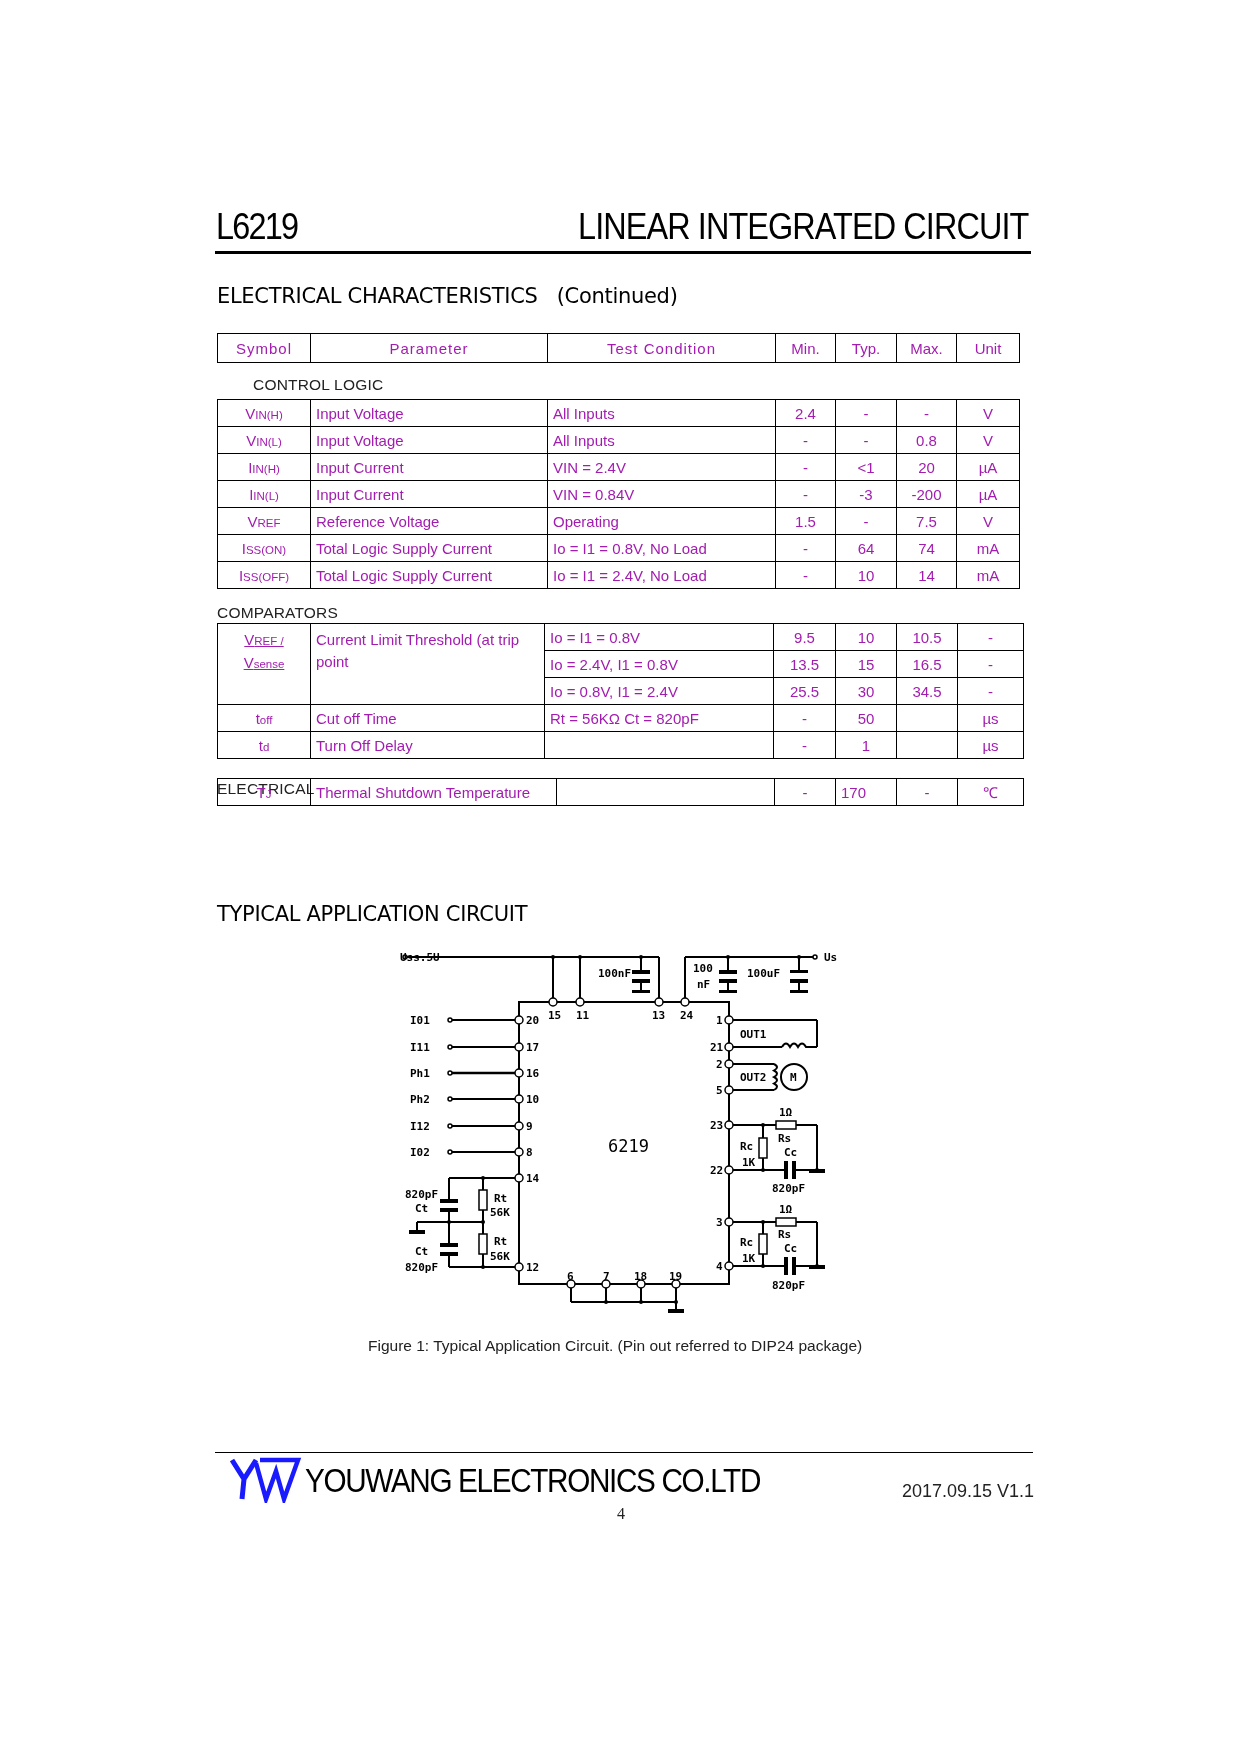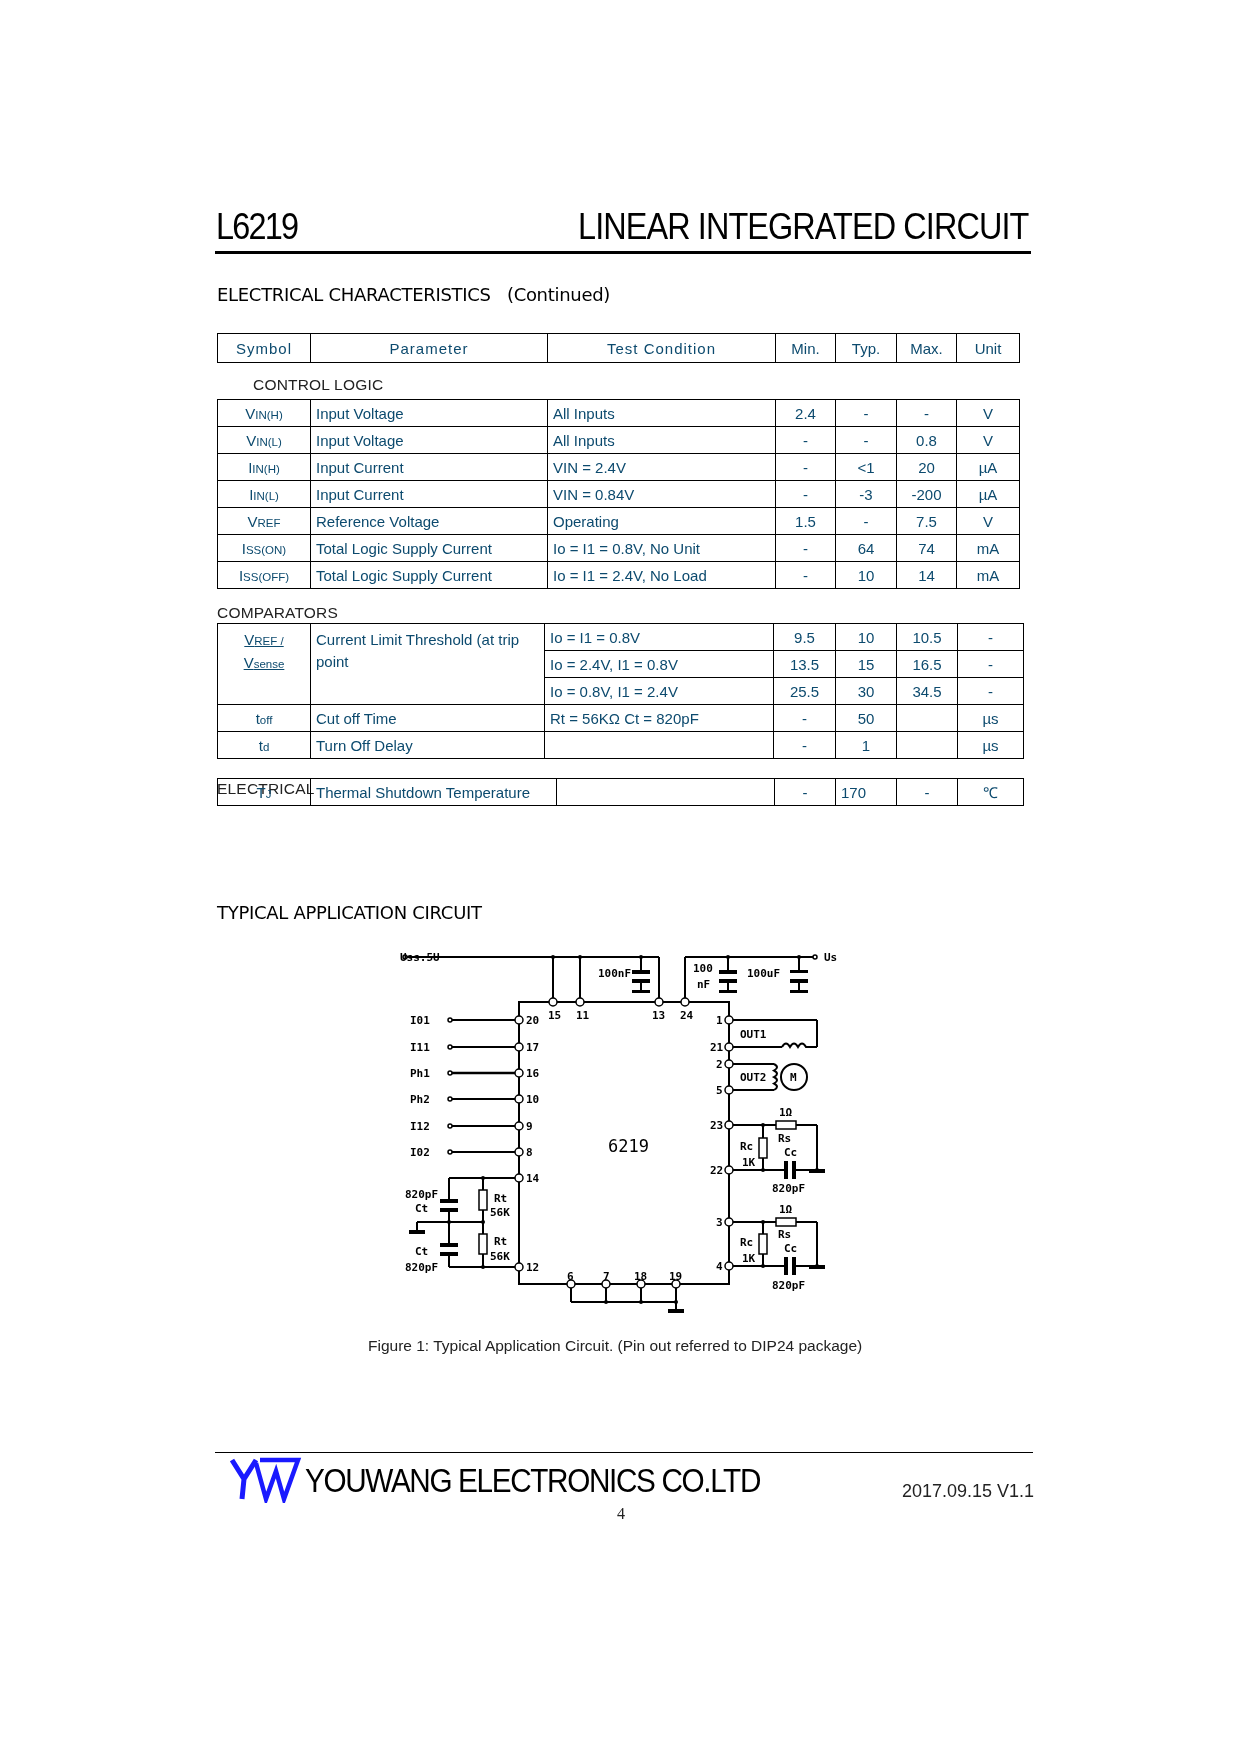--- a/index.html
+++ b/index.html
@@ -4,24 +4,24 @@
 <style>
   * { margin: 0; padding: 0; box-sizing: border-box; }
   html, body { width: 1240px; height: 1754px; background: #ffffff; }
   body { position: relative; font-family: "Liberation Sans", sans-serif; color: #000; overflow: hidden; }
   .abs { position: absolute; }
 
   .hdr-left { left: 216px; top: 207px; font-size: 36px; letter-spacing: -2px; line-height: 40px; transform: scaleX(0.9); transform-origin: left; }
   .hdr-right { right: 212px; top: 207px; font-size: 36px; letter-spacing: -1px; line-height: 40px; transform: scaleX(0.9); transform-origin: right; white-space: nowrap; }
   .hdr-rule { left: 215px; top: 251px; width: 816px; height: 3px; background: #000; }
 
-  .sec-title { font-family: "DejaVu Sans", sans-serif; font-size: 18px; letter-spacing: -0.3px; white-space: nowrap; }
+  .sec-title { font-family: "DejaVu Sans", sans-serif; font-size: 21px; letter-spacing: -0.3px; white-space: nowrap; }
   .group-label { font-size: 15.5px; letter-spacing: 0.2px; color: #222; white-space: nowrap; }
 
-  table.spec { position: absolute; border-collapse: collapse; table-layout: fixed; font-size: 15px; color: #0c4a6e; }
+  table.spec { position: absolute; border-collapse: collapse; table-layout: fixed; font-size: 15px; color: #a21caf; }
   table.spec td { border: 1px solid #000; height: 27px; padding: 0 5px; white-space: nowrap; vertical-align: middle; }
   table.spec td.c { text-align: center; }
   table.spec td.sym { text-align: center; font-size: 15px; }
   table.spec td.sym .sub { font-size: 11.5px; }
   table.spec.head td { height: 29px; font-size: 15px; letter-spacing: 1px; }
   table.spec.head td.n { letter-spacing: 0; }
   .tight td { height: 28px; }
   .wrap { white-space: normal !important; vertical-align: top !important; padding-top: 5px !important; line-height: 22px; }
 
   .caption { left: 368px; top: 1337px; font-size: 15.5px; color: #222; white-space: nowrap; }
@@ -120,21 +120,21 @@
       <td>Reference Voltage</td>
       <td>Operating</td>
       <td class="c">1.5</td>
       <td class="c">-</td>
       <td class="c">7.5</td>
       <td class="c">V</td>
     </tr>
     <tr>
       <td class="sym"><span>I</span><span class="sub">SS(ON)</span></td>
       <td>Total Logic Supply Current</td>
-      <td>Io = I1 = 0.8V, No Unit</td>
+      <td>Io = I1 = 0.8V, No Load</td>
       <td class="c">-</td>
       <td class="c">64</td>
       <td class="c">74</td>
       <td class="c">mA</td>
     </tr>
     <tr>
       <td class="sym"><span>I</span><span class="sub">SS(OFF)</span></td>
       <td>Total Logic Supply Current</td>
       <td>Io = I1 = 2.4V, No Load</td>
       <td class="c">-</td>

